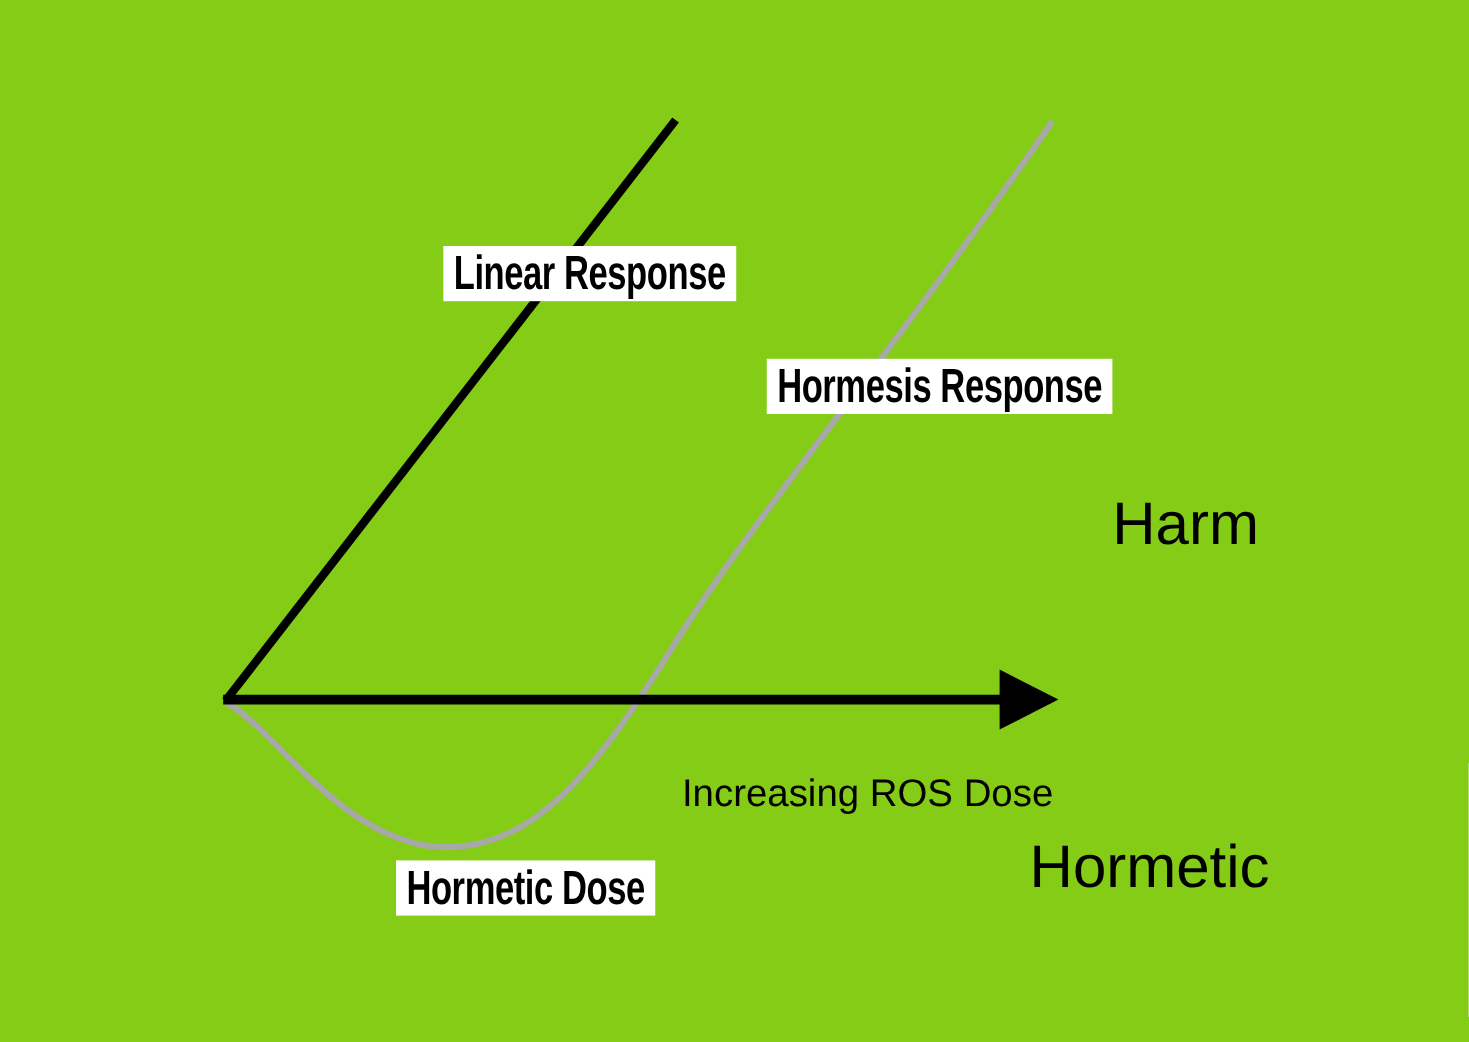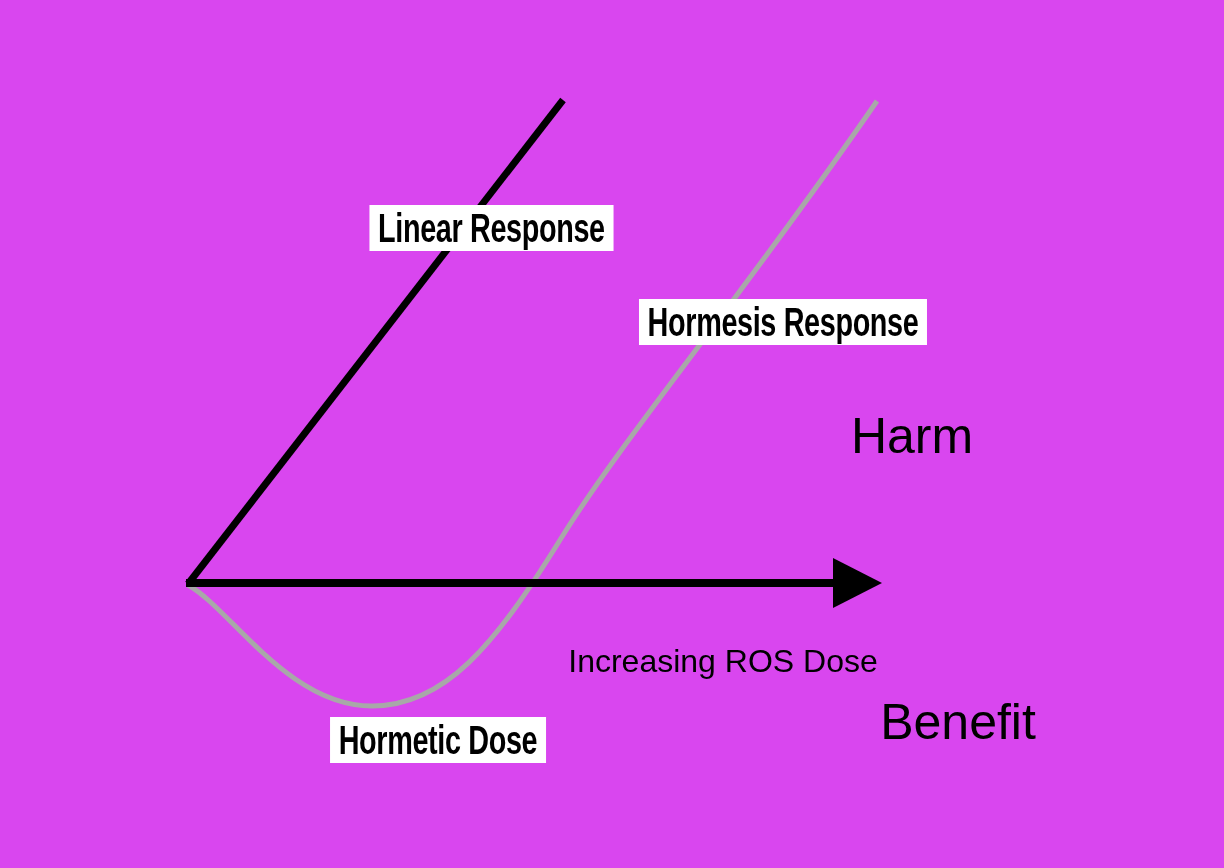--- a/index.html
+++ b/index.html
@@ -5,21 +5,21 @@
   html, body {
     margin: 0;
     padding: 0;
     background: #ffffff;
     font-family: "Liberation Sans", sans-serif;
   }
   .canvas {
     position: relative;
     width: 1224px;
     height: 868px;
-    background: #d946ef;
+    background: #84cc16;
     overflow: hidden;
   }
   .plot-svg {
     position: absolute;
     left: 0;
     top: 0;
     width: 1224px;
     height: 868px;
   }
   .lbl {
@@ -68,17 +68,17 @@
   </svg>
 
   <div class="lbl lbl-condensed" style="left: 444px; top: 228px;">Linear Response</div>
 
   <div class="lbl lbl-condensed" style="left: 727px; top: 322px;">Hormesis Response</div>
 
   <div class="lbl lbl-condensed" style="left: 396px; top: 740px;">Hormetic Dose</div>
 
   <div class="lbl lbl-plain" style="left: 723px; top: 637px; margin-top: 24px;">Increasing ROS Dose</div>
 
-  <div class="lbl lbl-big" style="left: 912px; top: 436px; text-align: center;">Harm</div>
+  <div class="lbl lbl-big" style="left: 988px; top: 436px; text-align: center;">Harm</div>
 
-  <div class="lbl lbl-big" style="left: 958px; top: 722px;">Benefit</div>
+  <div class="lbl lbl-big" style="left: 958px; top: 722px;">Hormetic</div>
 
 </div>
 
 </body></html>

